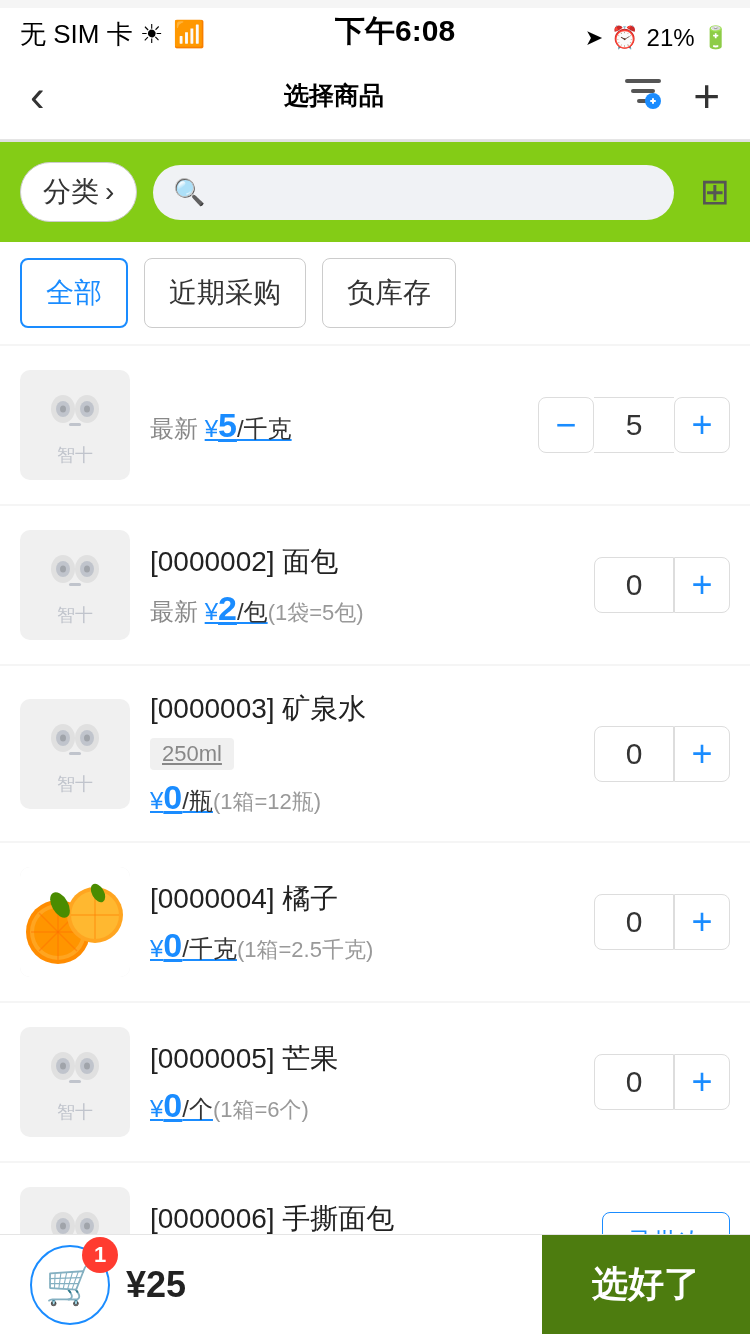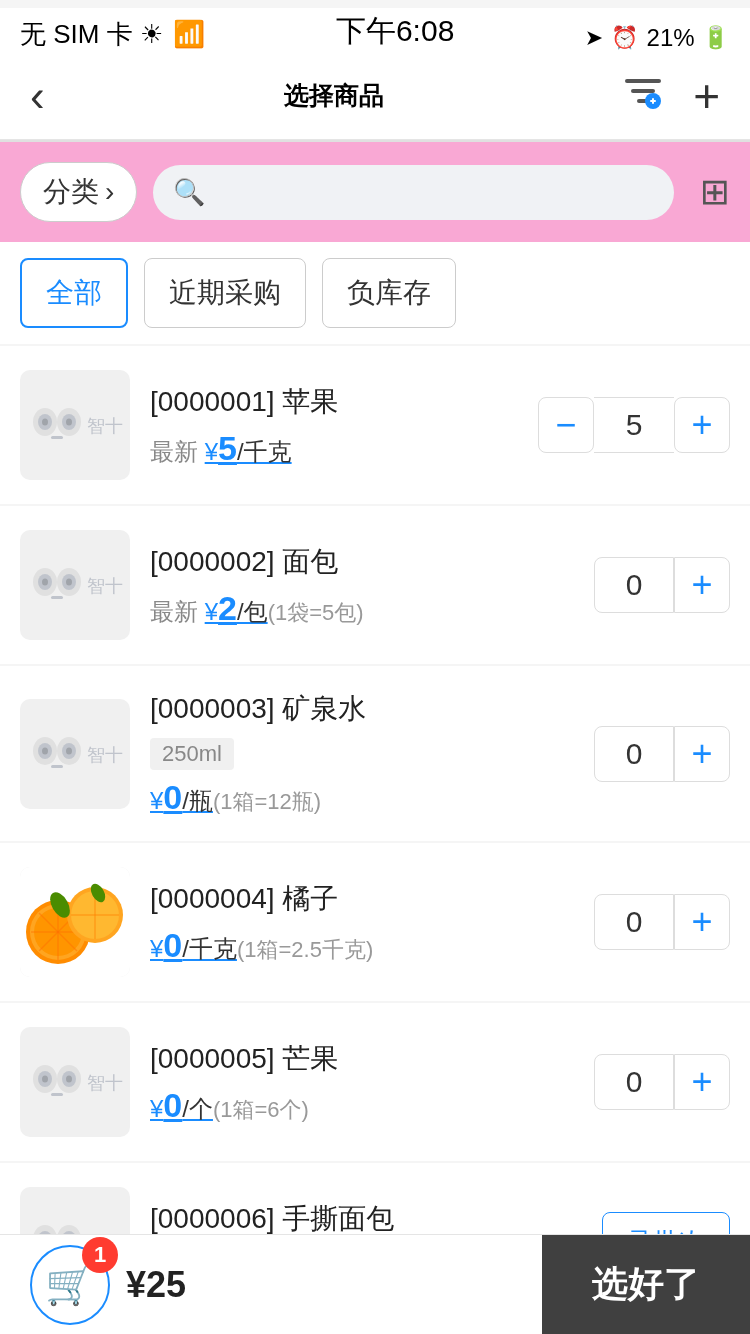--- a/index.html
+++ b/index.html
@@ -19,21 +19,21 @@
       height: 44px;
       display: flex;
       align-items: flex-end;
       justify-content: space-between;
       padding: 0 20px;
       font-size: 26px;
       font-weight: 500;
       margin-top: 8px;
     }
     .status-left { display: flex; align-items: center; gap: 10px; }
-    .status-center { font-size: 30px; font-weight: 400; }
+    .status-center { font-size: 30px; font-weight: 700; }
     .status-right { display: flex; align-items: center; gap: 8px; font-size: 24px; }
 
     
     .nav-bar {
       background: #fff;
       height: 88px;
       display: flex;
       align-items: center;
       justify-content: space-between;
       padding: 0 30px;
@@ -49,21 +49,21 @@
     .nav-back { font-size: 44px; color: #333; }
 
     
     .divider {
       height: 2px;
       background: #e0e0e0;
     }
 
     
     .filter-row {
-      background: #f9a8d4;
+      background: #84cc16;
       padding: 20px 20px;
       display: flex;
       align-items: center;
       gap: 16px;
     }
     .category-btn {
       border: 1px solid #ccc;
       border-radius: 30px;
       padding: 10px 22px;
       font-size: 28px;
@@ -133,21 +133,21 @@
       border-radius: 10px;
       background: #f0f0f0;
       flex-shrink: 0;
       display: flex;
       align-items: center;
       justify-content: center;
       overflow: hidden;
     }
     .owl-placeholder {
       display: flex;
-      flex-direction: row;
+      flex-direction: column;
       align-items: center;
       justify-content: center;
       width: 100%;
       height: 100%;
     }
     .owl-eyes { font-size: 34px; color: #c0c4cc; }
     .owl-text { font-size: 18px; color: #c0c4cc; margin-top: 2px; }
 
     .product-info {
       flex: 1;
@@ -160,20 +160,21 @@
       font-weight: 500;
     }
     .product-spec {
       font-size: 22px;
       color: #888;
       background: #f0f0f0;
       display: inline-block;
       padding: 3px 12px;
       border-radius: 4px;
       margin-bottom: 8px;
+      text-decoration: underline;
     }
     .product-price {
       font-size: 24px;
       color: #333;
     }
     .price-label { color: #888; font-size: 24px; }
     .price-currency { color: #1a8cff; font-size: 24px; }
     .price-num { color: #1a8cff; font-size: 34px; font-weight: 700; }
     .price-unit { color: #333; font-size: 24px; }
     .price-extra { color: #999; font-size: 22px; }
@@ -291,21 +292,21 @@
       justify-content: center;
       font-weight: 700;
     }
     .cart-total {
       font-size: 36px;
       font-weight: 700;
       color: #222;
     }
     .confirm-btn {
       height: 100%;
-      background: #404040;
+      background: #4d7c0f;
       color: #fff;
       font-size: 36px;
       font-weight: 600;
       border: none;
       padding: 0 50px;
       min-width: 200px;
     }
 
     
     .product-item-partial {
@@ -385,21 +386,20 @@
             <ellipse cx="42" cy="26" rx="7" ry="8" fill="#c0c4cc"></ellipse>
             <ellipse cx="18" cy="26" rx="3" ry="3.5" fill="#a0a4aa"></ellipse>
             <ellipse cx="42" cy="26" rx="3" ry="3.5" fill="#a0a4aa"></ellipse>
             <rect x="24" y="40" width="12" height="3" rx="1.5" fill="#c0c4cc"></rect>
           </svg>
         </span>
         <span class="owl-text">智十</span>
       </div>
     </div>
     <div class="product-info">
-      <div class="product-name">[0000001] 苹果</div>
       <div class="product-price">
         <span class="price-label">最新 </span><span class="price-currency price-underline">¥</span><span class="price-num price-underline">5</span><span class="price-unit price-underline">/千克</span>
       </div>
     </div>
     <div class="qty-control">
       <button class="qty-btn minus">−</button>
       <input class="qty-input" type="text" value="5" style="">
       <button class="qty-btn">+</button>
     </div>
   </div>

